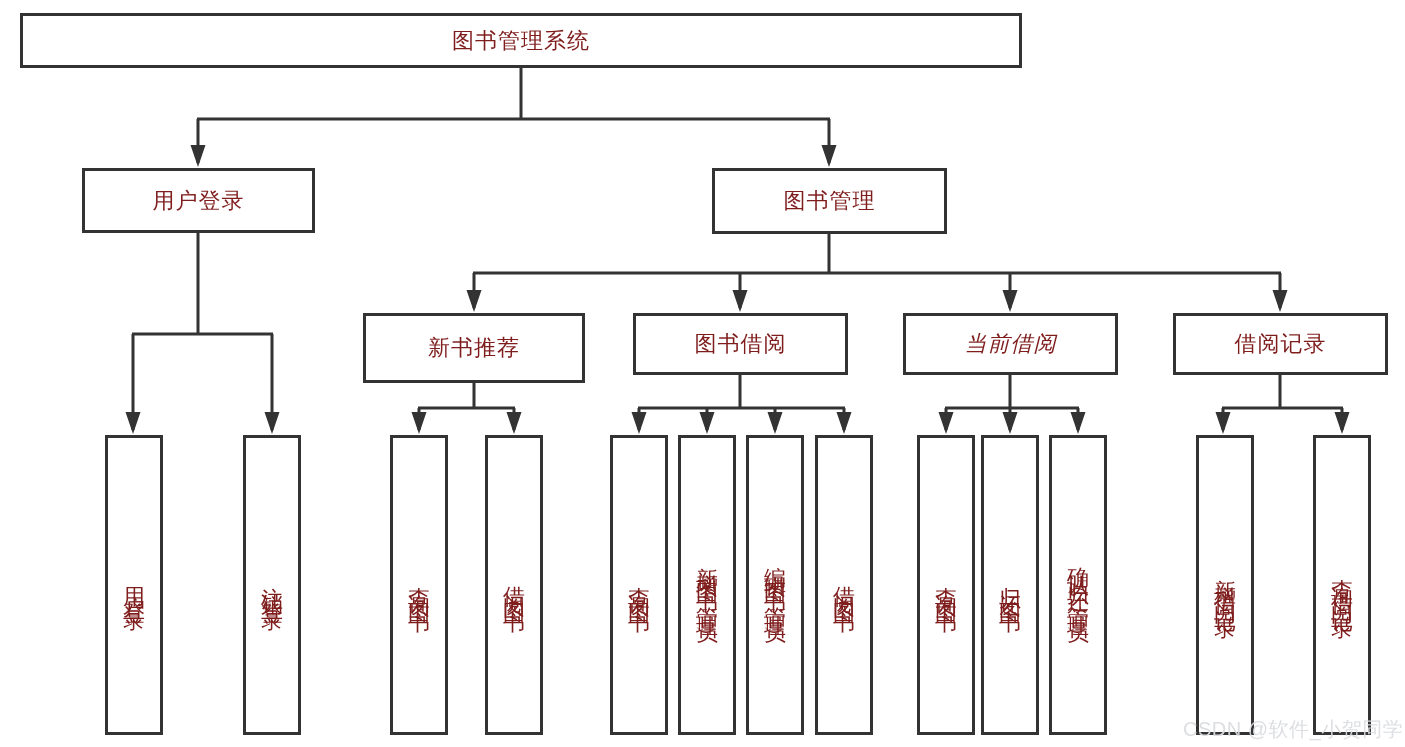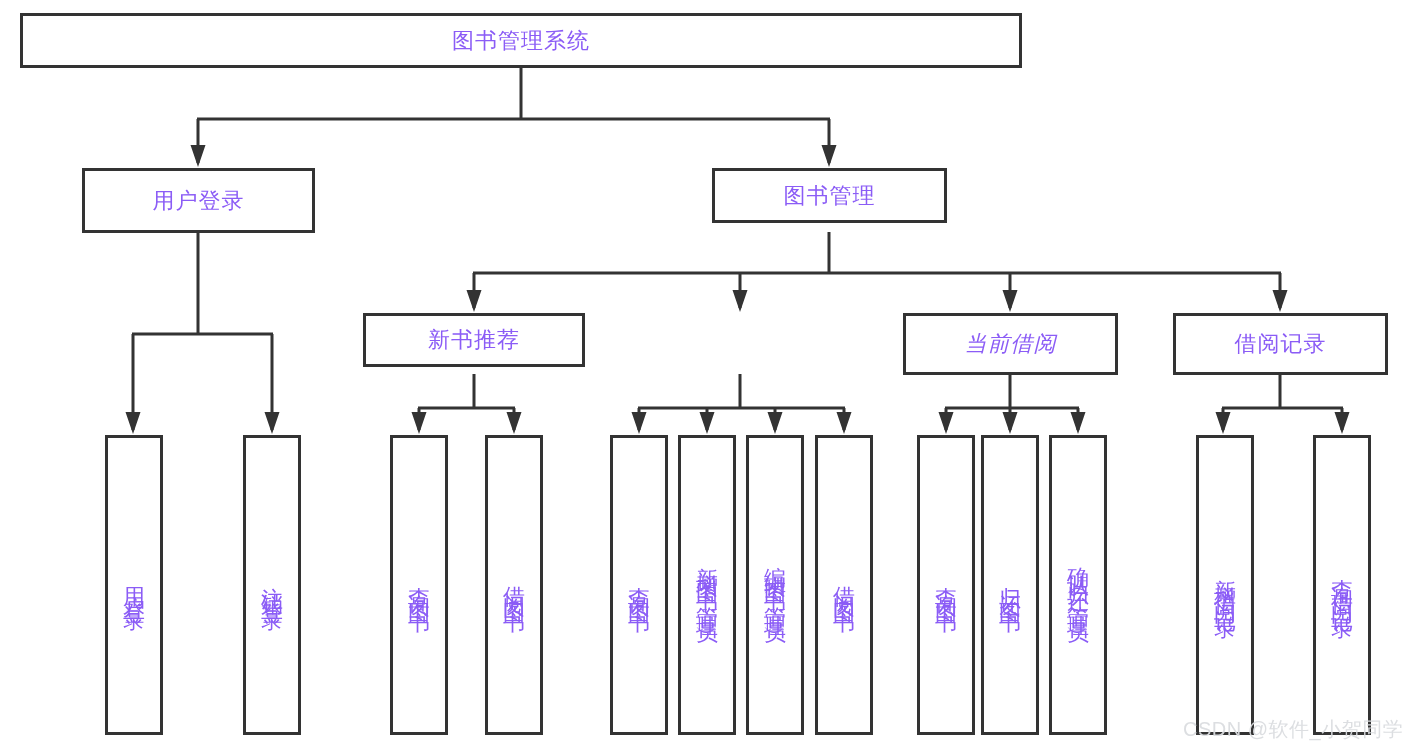--- a/index.html
+++ b/index.html
@@ -18,41 +18,41 @@
     pointer-events: none;
   }
   .box {
     position: absolute;
     box-sizing: border-box;
     border: 3px solid #333333;
     background: #ffffff;
     display: flex;
     align-items: center;
     justify-content: center;
-    color: #8b5cf6;
+    color: #7f1d1d;
   }
   .box.h span {
     font-size: 22px;
     letter-spacing: 1px;
     white-space: nowrap;
   }
   .box.v span {
     writing-mode: vertical-rl;
     text-orientation: mixed;
     font-size: 22px;
     letter-spacing: 8px;
     line-height: 1;
   }
   
   .n-root  { left: 20px;  top: 13px;  width: 1002px; height: 55px; }
   
   .n-login { left: 82px;  top: 168px; width: 233px;  height: 65px; }
-  .n-mgmt  { left: 712px; top: 168px; width: 235px;  height: 55px; }
+  .n-mgmt  { left: 712px; top: 168px; width: 235px;  height: 66px; }
   
-  .n-rec   { left: 363px;  top: 313px; width: 222px; height: 54px; font-family: Liberation Mono, monospace; }
+  .n-rec   { left: 363px;  top: 313px; width: 222px; height: 70px; font-family: Liberation Mono, monospace; }
   .n-bor   { left: 633px;  top: 313px; width: 215px; height: 62px; }
   .n-cur   { left: 903px;  top: 313px; width: 215px; height: 62px; font-style: italic; }
   .n-log   { left: 1173px; top: 313px; width: 215px; height: 62px; }
   
   .v1  { left: 105px;  } .v2  { left: 243px;  }
   .v3  { left: 390px;  } .v4  { left: 485px;  }
   .v5  { left: 610px;  } .v6  { left: 678px;  }
   .v7  { left: 746px;  } .v8  { left: 815px;  }
   .v9  { left: 917px;  } .v10 { left: 981px;  }
   .v11 { left: 1049px; } .v12 { left: 1196px; }
@@ -120,20 +120,23 @@
   <div class="box h n-login">
     <span>用户登录</span>
   </div>
   <div class="box h n-mgmt">
     <span>图书管理</span>
   </div>
 
   <div class="box h n-rec">
     <span>新书推荐</span>
   </div>
+  <div class="box h n-bor">
+    <span>图书借阅</span>
+  </div>
   <div class="box h n-cur">
     <span>当前借阅</span>
   </div>
   <div class="box h n-log">
     <span>借阅记录</span>
   </div>
 
   <div class="box v v1">
     <span>用户登录</span>
   </div>

